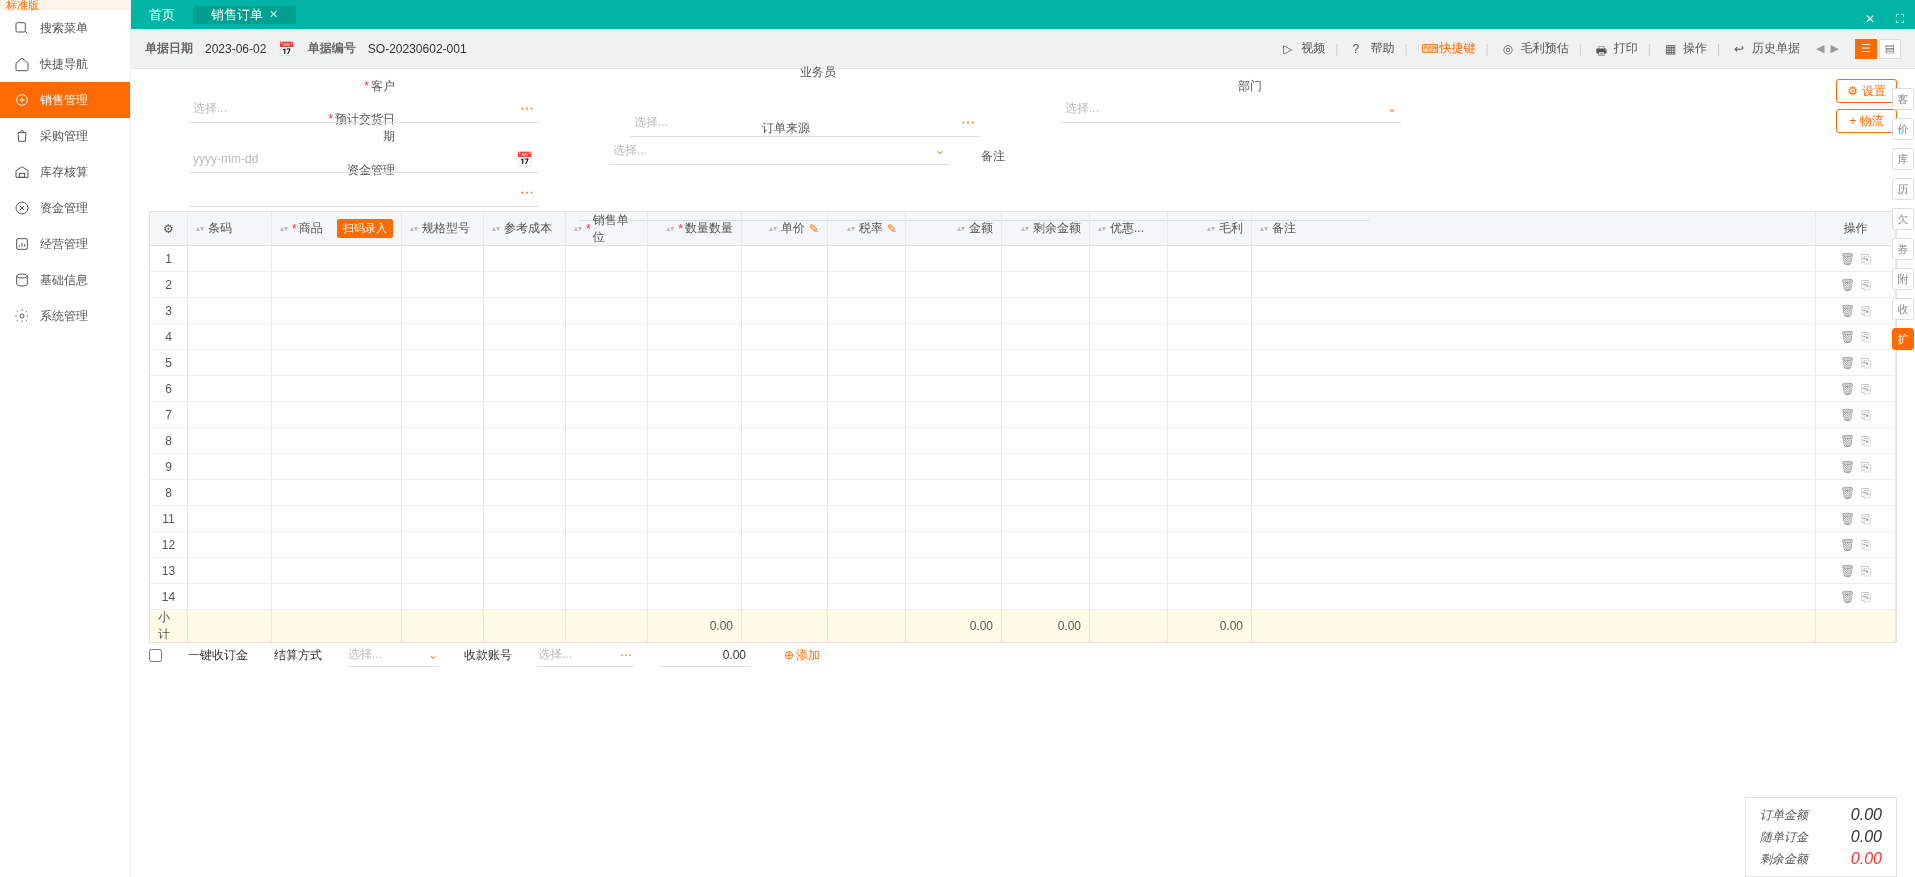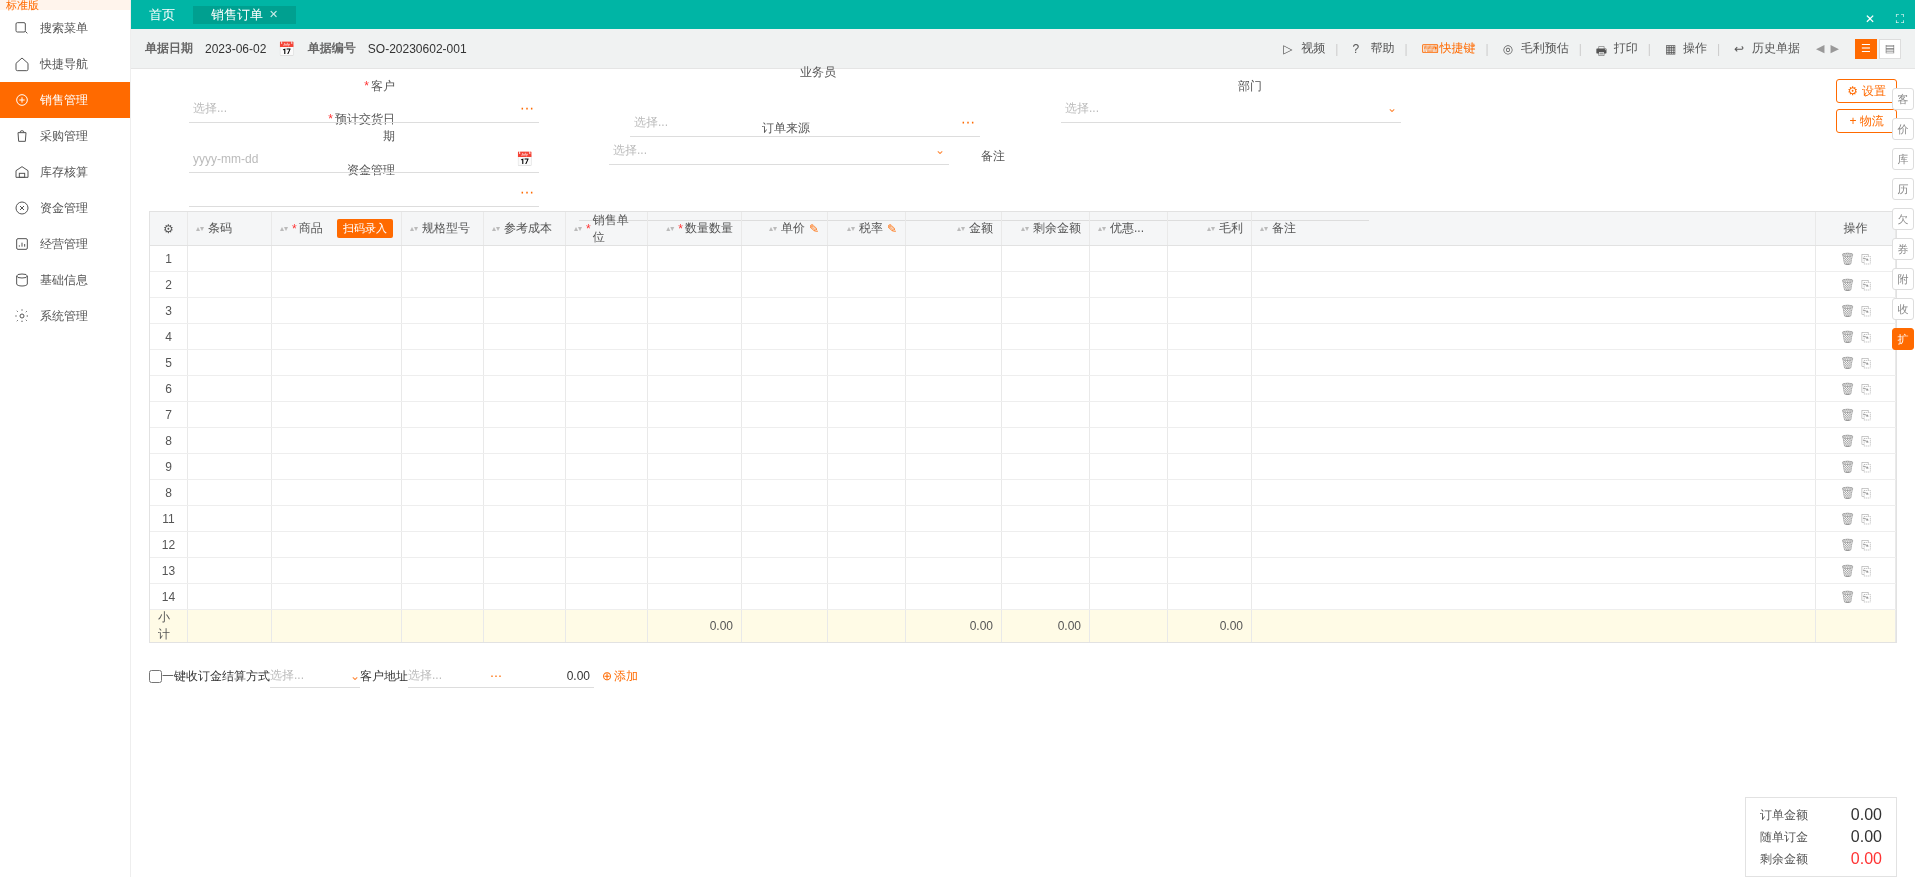--- a/index.html
+++ b/index.html
@@ -67,28 +67,28 @@
 .col-retail { width: 88px; justify-content: flex-end; }
 .col-disc { width: 78px; }
 .col-gross { width: 84px; justify-content: flex-end; }
 .col-note { flex: 1; }
 .col-act { width: 80px; justify-content: center; }
 .editic { color: #ff6a00; font-size: 12px; margin-left: 4px; }
 .trow { display: flex; height: 26px; border-bottom: 1px solid #eee; }
 .actic { color: #999; cursor: pointer; margin: 0 3px; }
 .subtotal { display: flex; height: 32px; background: #fffbe6; }
 .subtotal .td { color: #555; }
-.footarea { display: flex; align-items: center; padding: 21px 18px; gap: 0; }
+.footarea { display: flex; align-items: center; padding: 0 18px; gap: 26px; }
 .chk { width: 13px; height: 13px; }
 .footsel { border-bottom: 1px solid #ddd; width: 90px; height: 24px; display: inline-flex; align-items: center; color: #bbb; position: relative; }
 .footsel .chev { position: absolute; right: 0; color: #ff8c3e; }
 .footinput { border-bottom: 1px solid #ddd; width: 96px; height: 24px; display: inline-flex; align-items: center; color: #bbb; position: relative; }
 .footamt { border-bottom: 1px solid #ddd; width: 90px; height: 24px; display: inline-flex; align-items: center; color: #333; justify-content: flex-end; padding-right: 4px; }
 .addlink { color: #ff6a00; display: inline-flex; align-items: center; gap: 2px; cursor: pointer; margin-left: 8px; }
-.totals { position: absolute; right: 18px; bottom: 0; border: 1px solid #e2e2e2; background: #fff; padding: 6px 14px; }
+.totals { position: absolute; right: 18px; bottom: 0; border: 1px solid #e2e2e2; background: #fff; padding: 6px 14px; font-style: italic; }
 .totals .trow2 { display: flex; align-items: center; height: 22px; gap: 14px; }
 .totals .tlab { color: #555; }
 .totals .tval { font-size: 16px; color: #333; width: 60px; text-align: right; }
 .totals .tval.red { color: #f33; }
 .rightdock { position: absolute; right: 0; top: 78px; width: 24px; display: flex; flex-direction: column; gap: 8px; align-items: center; padding-top: 10px; }
 .dockitem { width: 22px; height: 22px; border: 1px solid #ddd; border-radius: 3px; display: flex; align-items: center; justify-content: center; color: #888; cursor: pointer; font-size: 11px; background: #fff; }
 .dockitem.active { background: #ff6a00; color: #fff; border-color: #ff6a00; }
 </style>
 </head>
 <body>
@@ -673,21 +673,21 @@
     </div>
 
     <div class="footarea">
       <input type="checkbox" class="chk" style="">
       <span>一键收订金</span>
       <span>结算方式</span>
       <span class="footsel">
           <span>选择...</span>
           <span class="chev">⌄</span>
         </span>
-      <span>客户地址</span>
+      <span>收款账号</span>
       <span class="footinput">
           <span>选择...</span>
           <span class="more" style="position:absolute;right:2px;color:#ff6a00">⋯</span>
         </span>
       <span class="footamt">0.00</span>
       <span class="addlink">
           <span>⊕</span>
           <span>添加</span>
         </span>
 

